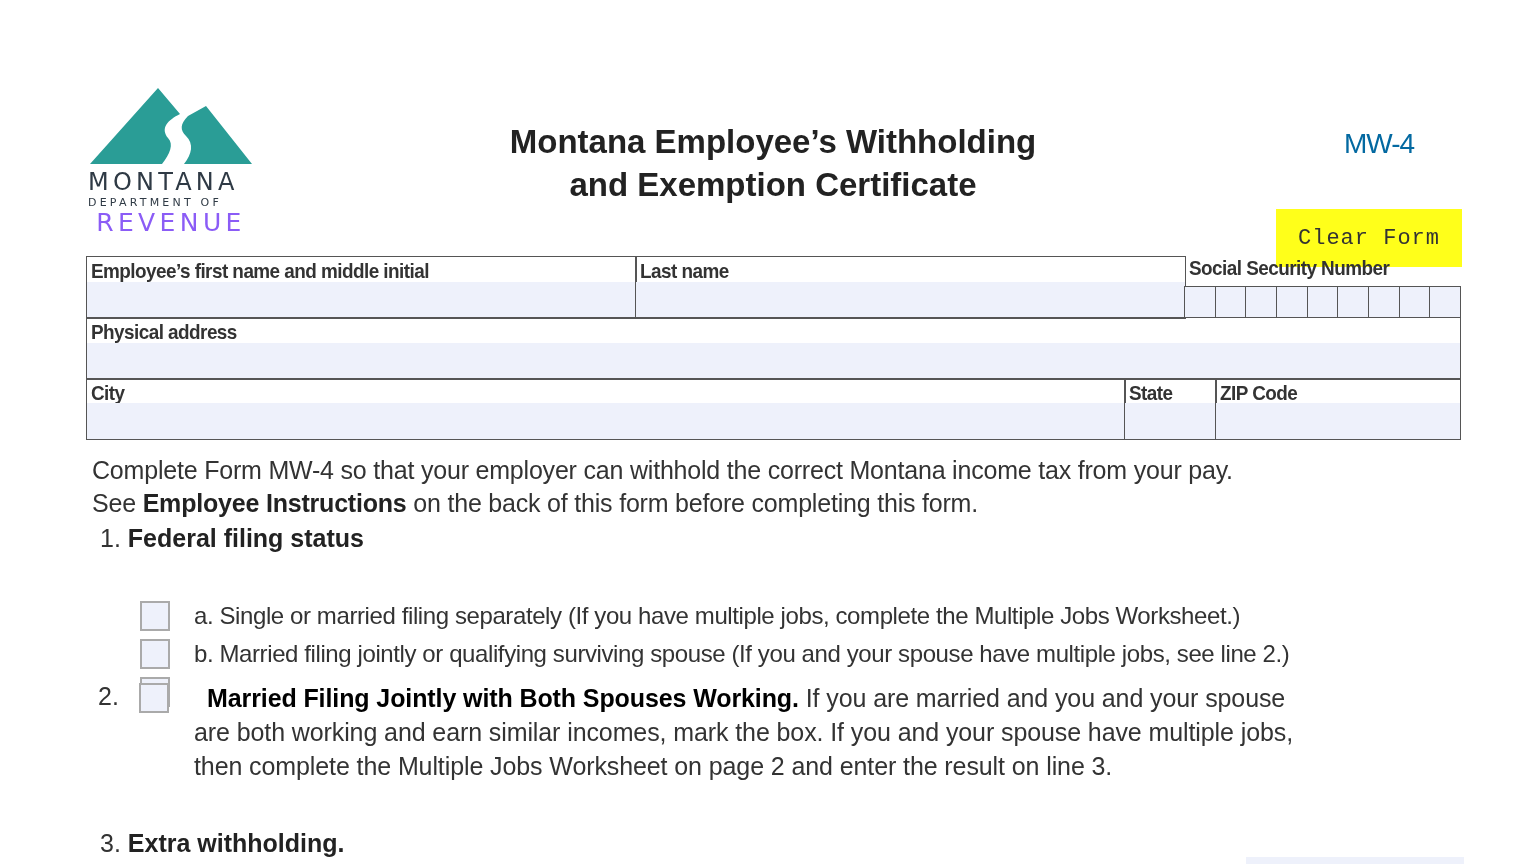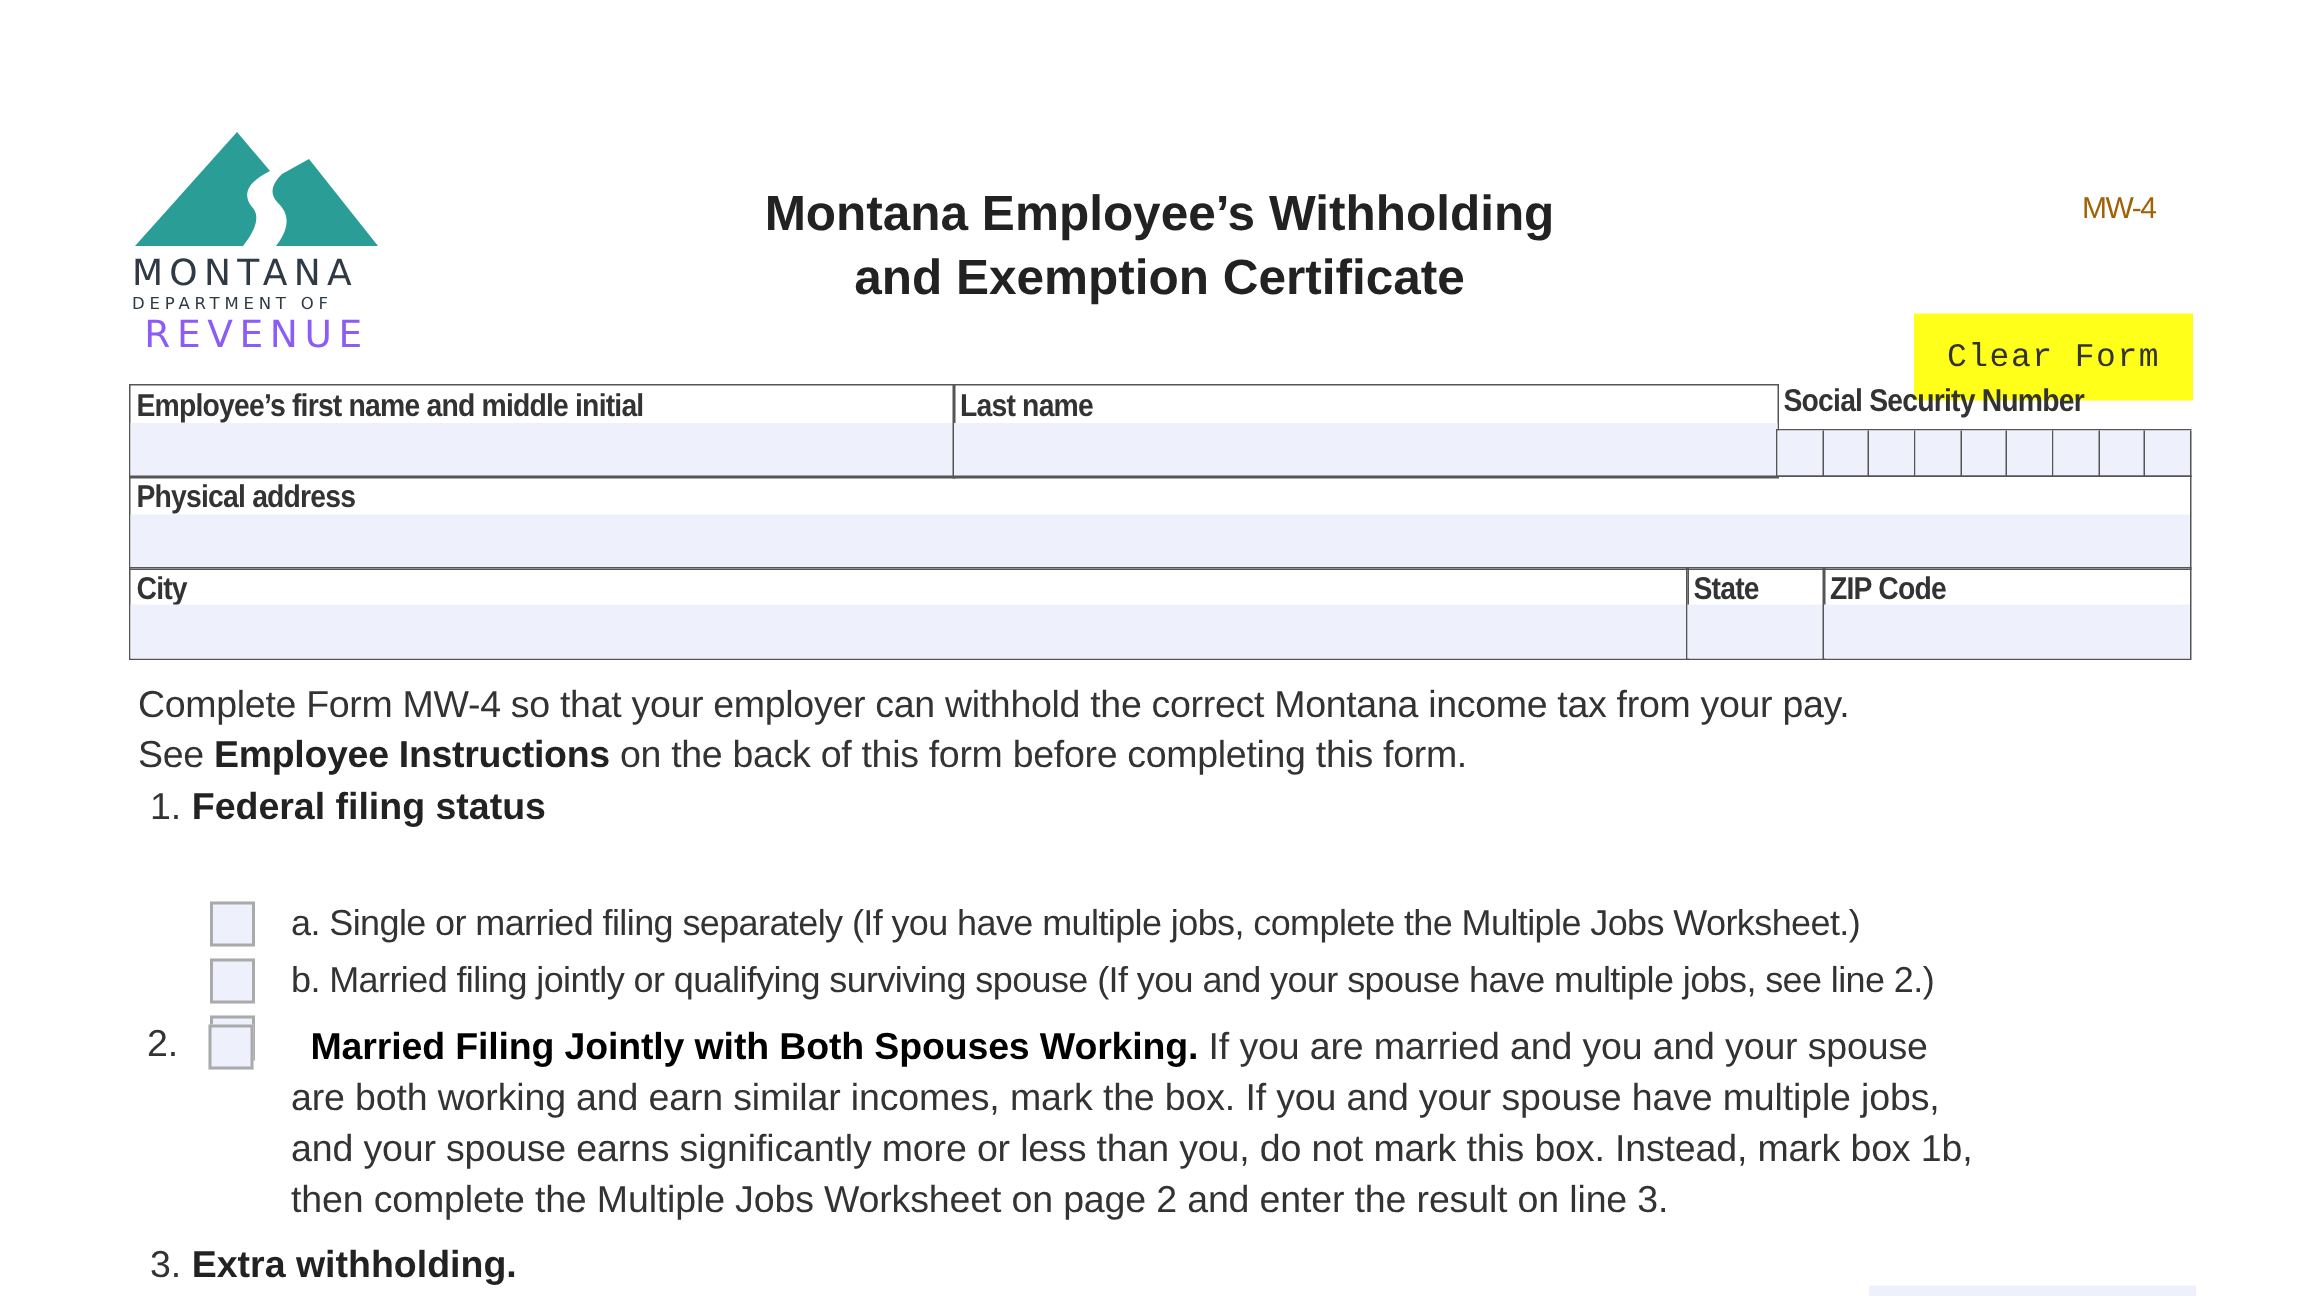--- a/index.html
+++ b/index.html
@@ -15,21 +15,21 @@
   .logo svg { display: block; }
   .logo-line1 { position: absolute; left: 0; top: 82px; width: 166px; text-align: left;
     font-size: 24px; letter-spacing: 4.2px; color: #2f3a45; font-family: "DejaVu Sans", sans-serif; }
   .logo-line2 { position: absolute; left: 0; top: 110px; width: 166px; text-align: left;
     font-size: 11px; letter-spacing: 3.2px; color: #2f3a45; font-family: "DejaVu Sans", sans-serif; }
   .logo-line3 { position: absolute; left: 0; top: 122px; width: 166px; text-align: center;
     font-size: 25px; letter-spacing: 4.4px; color: #8b5cf6; font-family: "DejaVu Sans", sans-serif; }
 
   .title { left: 440px; top: 120px; width: 666px; text-align: center;
     font-size: 33px; font-weight: bold; line-height: 43px; color: #222; }
-  .formcode { left: 1388px; top: 128px; font-size: 20px; color: #a16207; letter-spacing: -1px; }
+  .formcode { left: 1344px; top: 128px; font-size: 28px; color: #0369a1; letter-spacing: -1px; }
   .clear-btn { left: 1276px; top: 209px; width: 186px; height: 58px; background: #ffff1a;
     border: none; font-family: "Liberation Mono", monospace; font-size: 22px; color: #333;
     cursor: pointer; padding: 0; letter-spacing: 1px; }
 
   
   .cell { position: absolute; box-sizing: border-box; border: 1.6px solid #555; }
   .cell .lbl { position: absolute; left: 4px; top: 2px; font-size: 21px; font-weight: bold;
     color: #333; letter-spacing: -0.6px; transform: scaleX(0.9); transform-origin: left top; white-space: nowrap; }
   .cell .fill { position: absolute; left: 0; right: 0; bottom: 0; height: 36px; background: #eef1fb;
     border: none; outline: none; font-family: "Liberation Sans", sans-serif; font-size: 18px; padding: 0 6px; box-sizing: border-box; }
@@ -138,21 +138,20 @@
 </div>
 <div class="opt" style="top:638px;">
   <div class="chk"></div>
 </div>
 
 <div class="abs sec2-num">2.</div>
 <div class="abs chk sec2-chk"></div>
 <div class="abs sec2-text">
   <div><b>Married Filing Jointly with Both Spouses Working.</b><span> If you are married and you and your spouse</span></div>
   <div>are both working and earn similar incomes, mark the box. If you and your spouse have multiple jobs,</div>
-  <div>and your spouse earns significantly more or less than you, do not mark this box. Instead, mark box 1b,</div>
   <div>then complete the Multiple Jobs Worksheet on page 2 and enter the result on line 3.</div>
 </div>
 
 <div class="abs sec3">
   <span>3.</span>
   <b>Extra withholding.</b>
 </div>
 <input class="abs sec3-field" value="" style="">
 
 </body></html>

